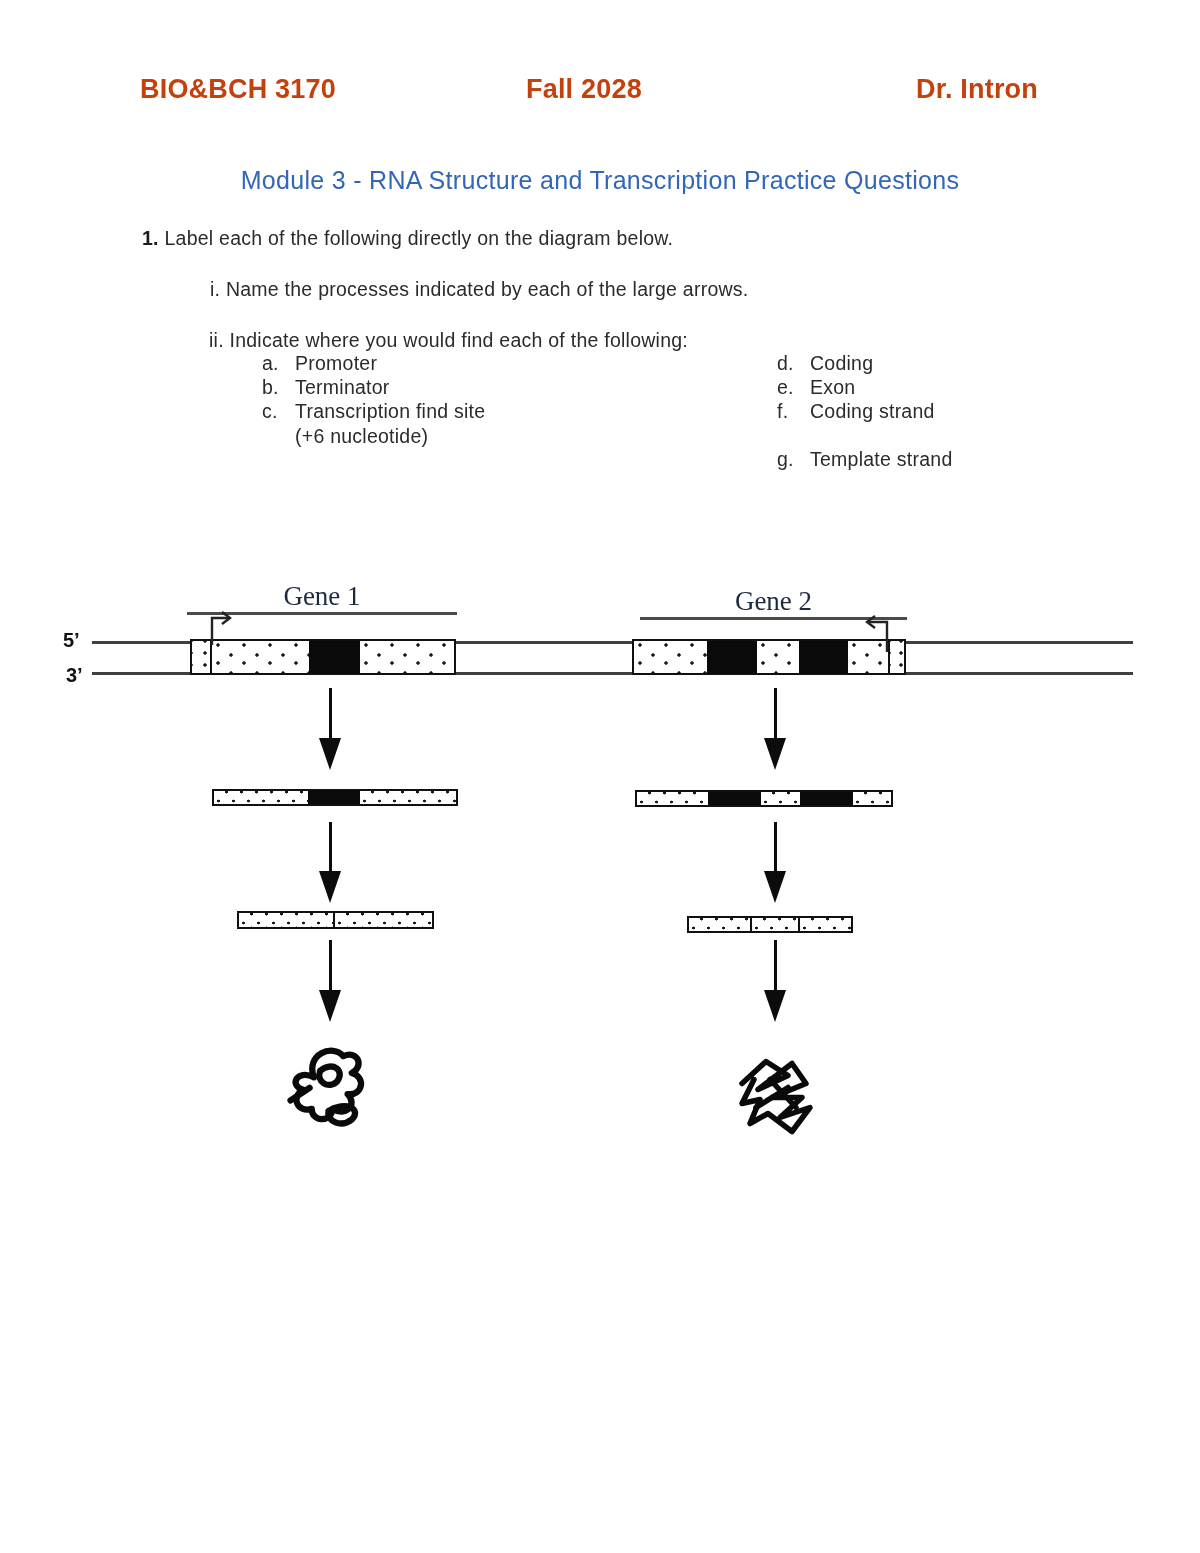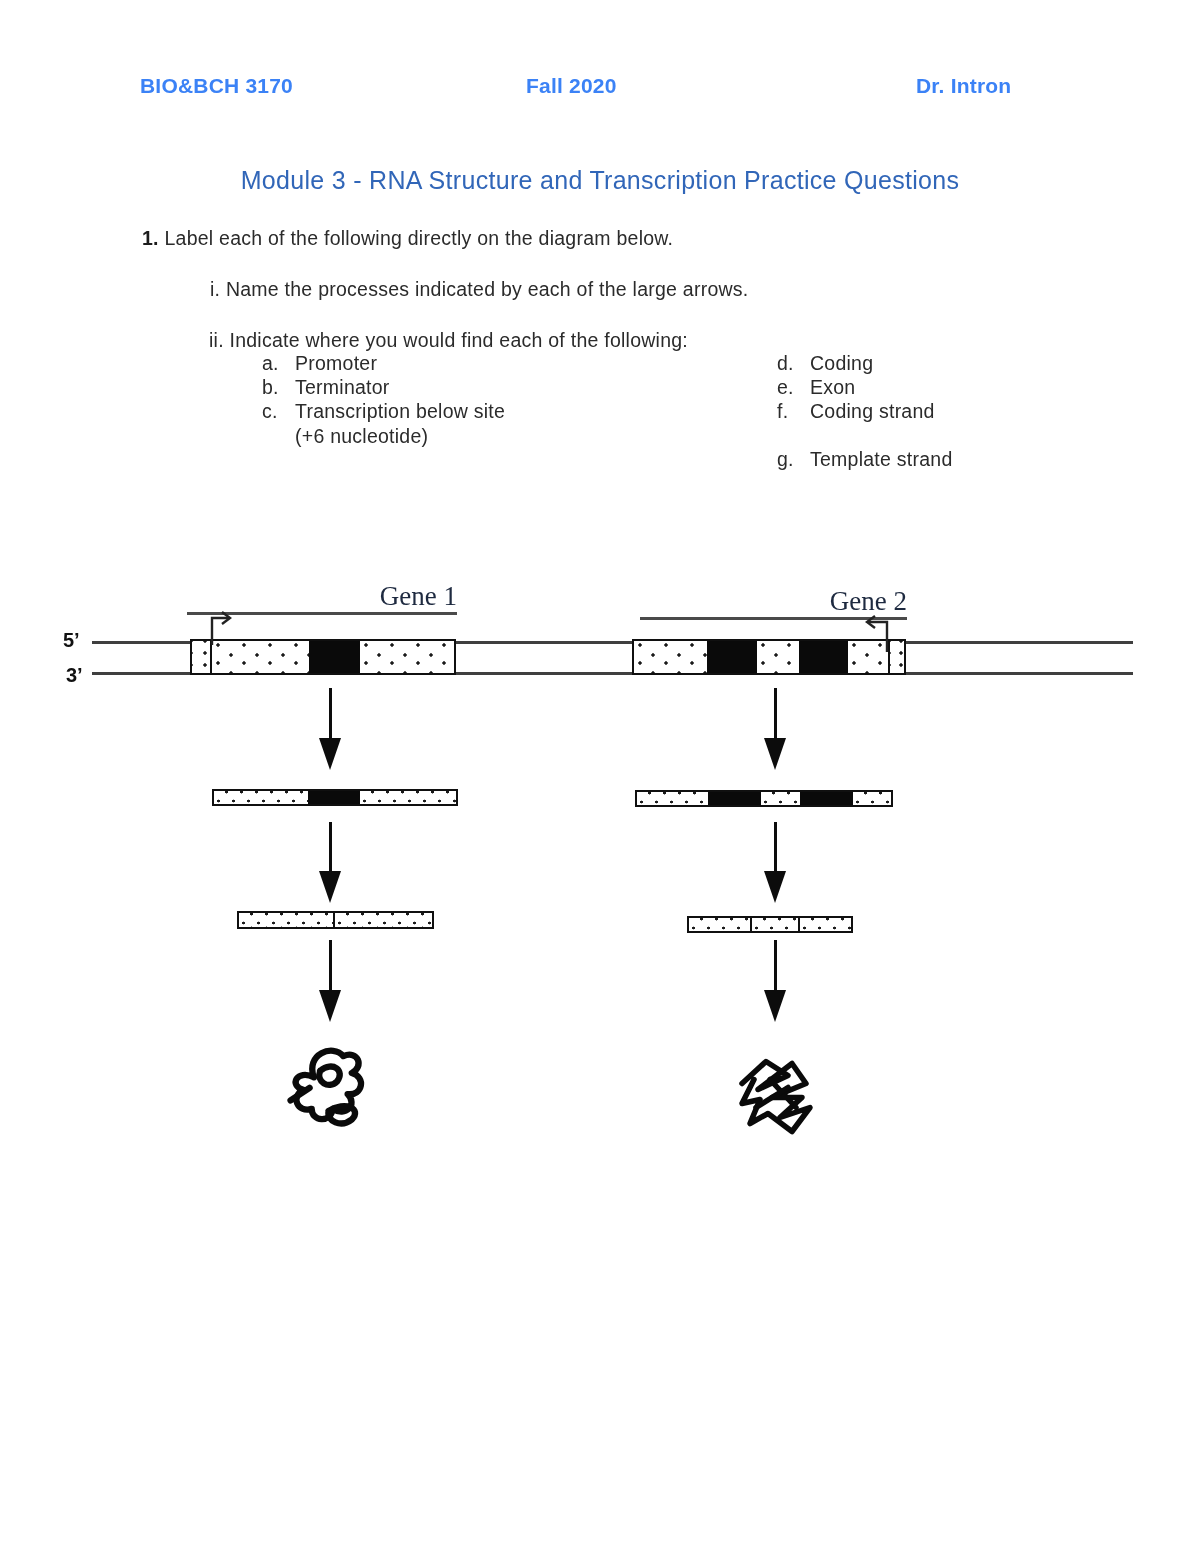--- a/index.html
+++ b/index.html
@@ -2,29 +2,29 @@
 <html><head>
 <meta charset="utf-8">
 <style>
   html,body{margin:0;padding:0;background:#ffffff;}
   #page{
     position:relative;width:1200px;height:1553px;background:#fff;overflow:hidden;
     font-family:"Liberation Sans",sans-serif;color:#2e2e2e;
   }
   .abs{position:absolute;}
   
-  .hdr{font-size:21px;font-weight:bold;color:#3b82f6;letter-spacing:0.2px;}
+  .hdr{font-size:27px;font-weight:bold;color:#c2410c;letter-spacing:0.2px;}
   
   #title{left:0;top:166px;width:1200px;text-align:center;font-size:25px;color:#3166b8;letter-spacing:0.3px;}
   
   .body-txt{font-size:19.5px;color:#2b2b2b;letter-spacing:0.25px;white-space:nowrap;}
   .qnum{font-weight:bold;color:#1c1c1c;}
   .li-letter{display:inline-block;width:33px;}
   
-  .gene-label{font-family:"Liberation Serif",serif;font-size:27px;color:#1e2a40;text-align:right;}
+  .gene-label{font-family:"Liberation Serif",serif;font-size:27px;color:#1e2a40;text-align:center;}
   .rule{background:#4a4a4a;height:3px;}
   .strand{background:#3f3f3f;height:3px;}
   .prime{font-size:20px;font-weight:bold;color:#111;}
   .gbox,.bar{border:2px solid #101010;background:#fff;display:flex;box-sizing:border-box;}
   .seg{height:100%;box-sizing:border-box;}
   .seg-exon{
     background-color:#fff;
     background-image:radial-gradient(circle,#1a1a1a 1.4px,transparent 2px),
                      radial-gradient(circle,#1a1a1a 1.4px,transparent 2px);
     background-size:26px 18px;background-position:6px 5px,19px 13px;
@@ -52,40 +52,40 @@
   .down-arrow .stem{width:3px;background:#0c0c0c;}
   .down-arrow .head{width:0;height:0;border-left:11px solid transparent;border-right:11px solid transparent;border-top:32px solid #0c0c0c;}
   svg{display:block;}
 </style>
 </head>
 <body>
 
 <div id="page">
 
   <div class="abs hdr" style="left:140px;top:74px;">BIO&amp;BCH 3170</div>
-  <div class="abs hdr" style="left:526px;top:74px;">Fall 2020</div>
+  <div class="abs hdr" style="left:526px;top:74px;">Fall 2028</div>
   <div class="abs hdr" style="left:916px;top:74px;">Dr. Intron</div>
 
   <div class="abs" id="title">Module 3 - RNA Structure and Transcription Practice Questions</div>
 
   <div class="abs body-txt" style="left:142px;top:227px;">
     <span class="qnum">1.</span>
     <span>Label each of the following directly on the diagram below.</span>
   </div>
   <div class="abs body-txt" style="left:209px;top:329px;">ii. Indicate where you would find each of the following:</div>
   <div class="abs body-txt" style="left:210px;top:278px;">i. Name the processes indicated by each of the large arrows.</div>
 
   <div class="abs body-txt" style="left:262px;top:352px;">
     <span class="li-letter">a.</span><span>Promoter</span>
   </div>
   <div class="abs body-txt" style="left:262px;top:376px;">
     <span class="li-letter">b.</span><span>Terminator</span>
   </div>
   <div class="abs body-txt" style="left:262px;top:400px;">
-    <span class="li-letter">c.</span><span>Transcription below site</span>
+    <span class="li-letter">c.</span><span>Transcription find site</span>
   </div>
   <div class="abs body-txt" style="left:295px;top:425px;">(+6 nucleotide)</div>
 
   <div class="abs body-txt" style="left:777px;top:352px;">
     <span class="li-letter">d.</span><span>Coding</span>
   </div>
   <div class="abs body-txt" style="left:777px;top:376px;">
     <span class="li-letter">e.</span><span>Exon</span>
   </div>
   <div class="abs body-txt" style="left:777px;top:400px;">

